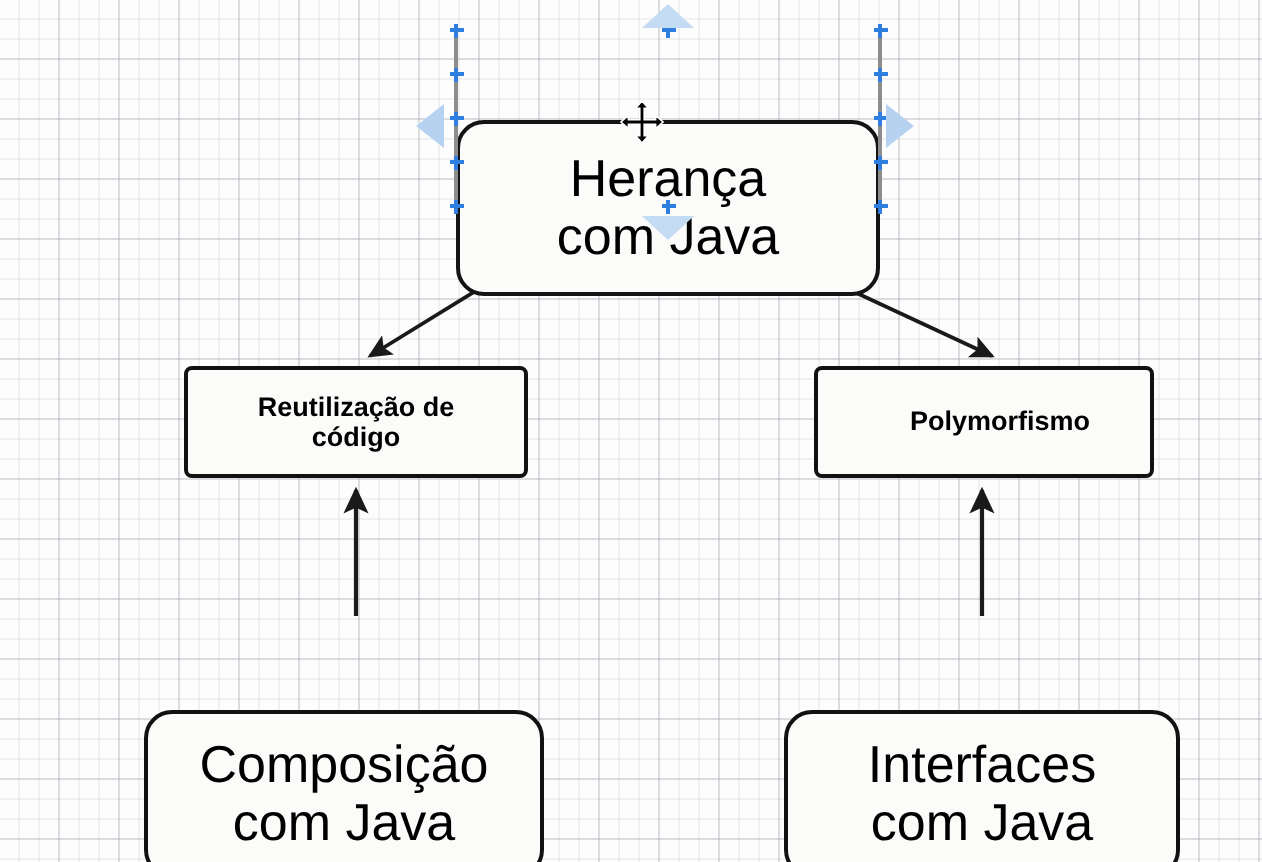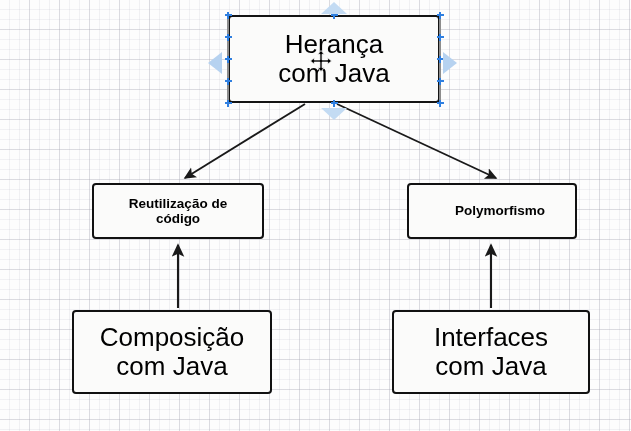--- a/index.html
+++ b/index.html
@@ -38,21 +38,22 @@
     align-items: center;
     justify-content: center;
     text-align: center;
     color: #000000;
     line-height: 1.12;
     white-space: pre-line;
   }
   .node.big {
     font-size: 26px;
     font-weight: 400;
-    border-radius: 4px;
+    border-radius: 14px;
+    margin-top: 45px;
   }
   .node.small {
     font-size: 13.5px;
     font-weight: bold;
     border-radius: 4px;
   }
   
   #node-root {
     left: 228px;
     top: 15px;

